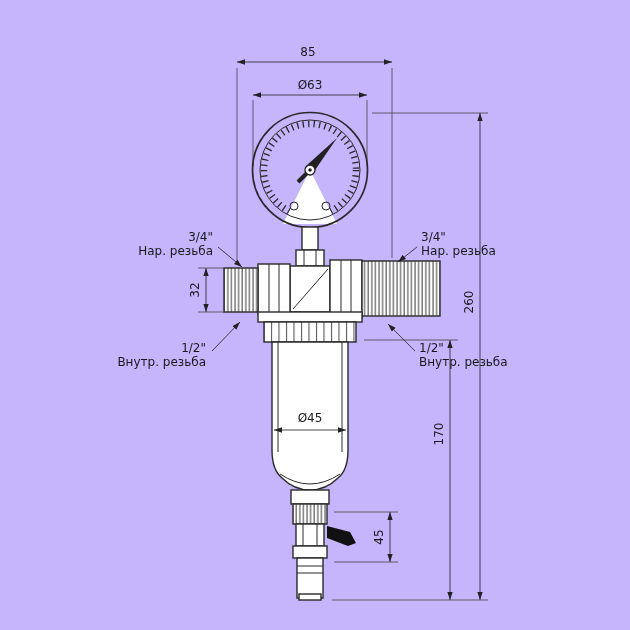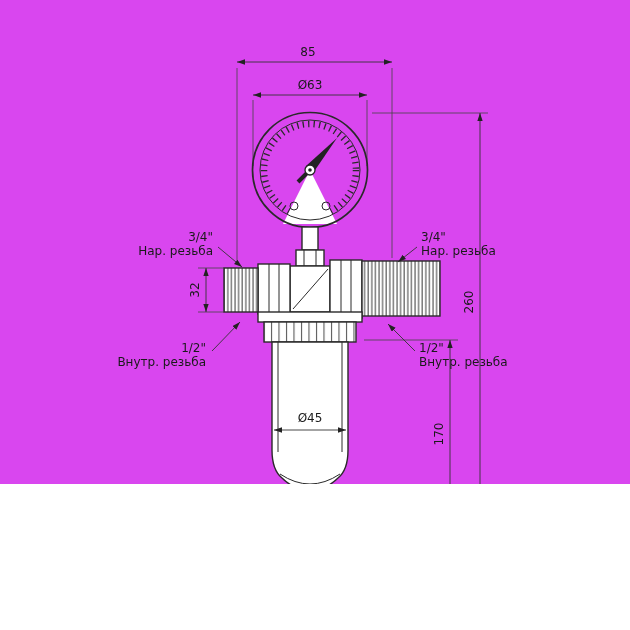--- a/index.html
+++ b/index.html
@@ -1,17 +1,17 @@
 <!DOCTYPE html>
 <html><head>
 <meta charset="utf-8">
 <style>
   html, body { margin: 0; padding: 0; background: #fff; }
   .stage {
-    width: 630px; height: 484px; background: #d946ef;
+    width: 630px; height: 630px; background: #c4b5fd;
     position: relative; overflow: hidden;
     font-family: "DejaVu Sans", "Liberation Sans", sans-serif;
   }
   svg { display: block; }
   text {
     font-family: "DejaVu Sans", "Liberation Sans", sans-serif;
     font-size: 12px; fill: #1a1a1a;
   }
   .outline { fill: #ffffff; stroke: #2a2a2a; stroke-width: 1.4; }
   .thin    { fill: none;    stroke: #2a2a2a; stroke-width: 1; }

